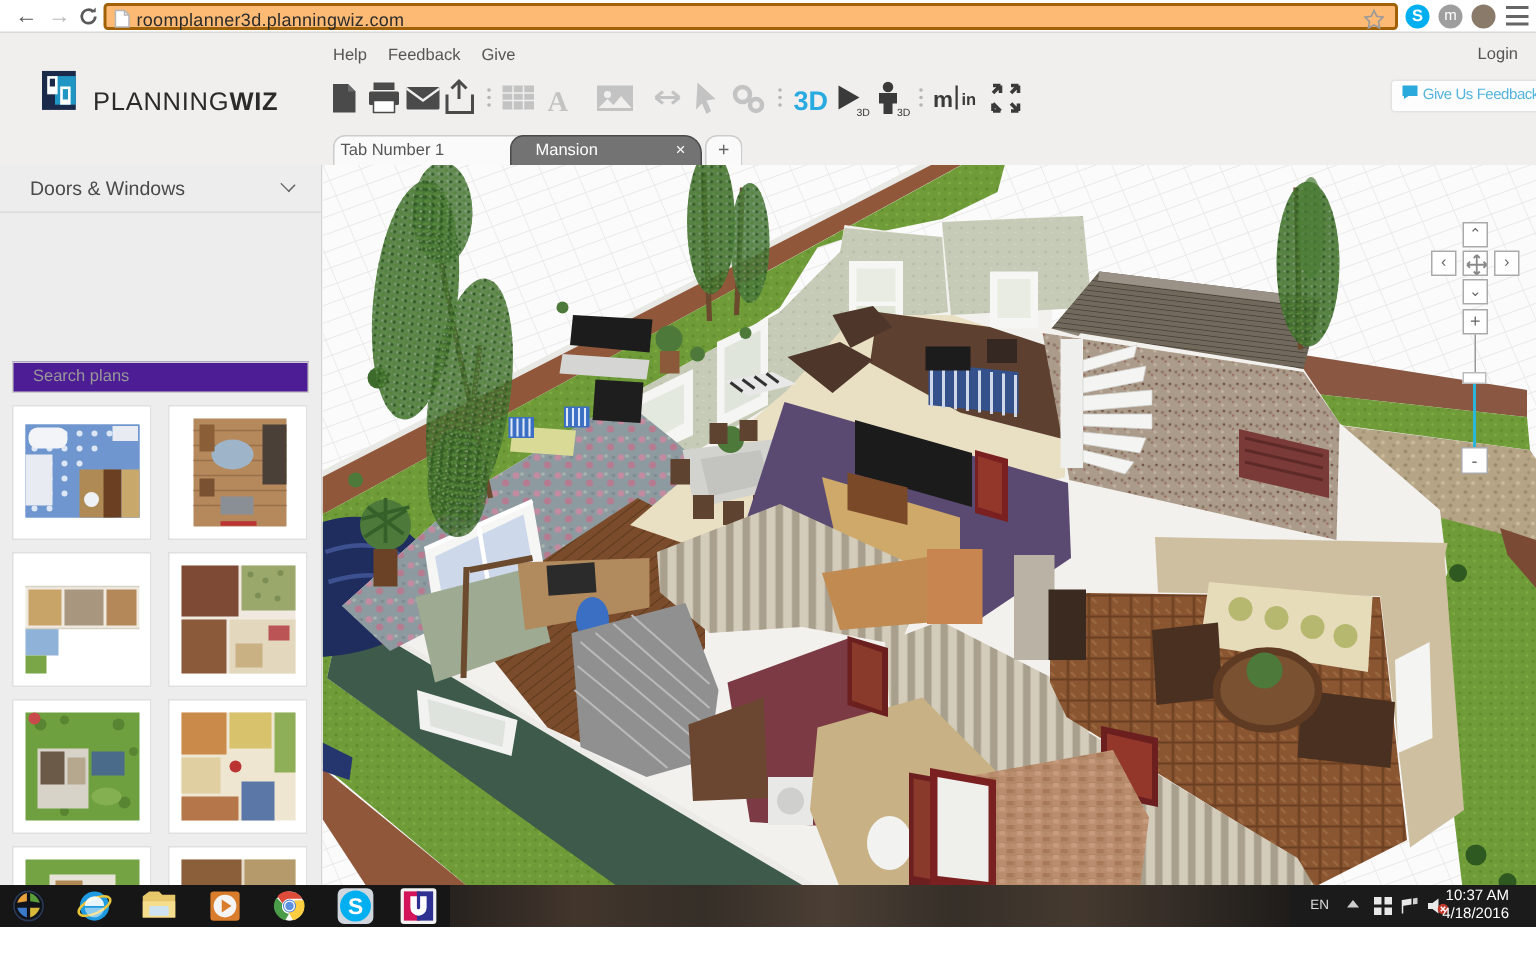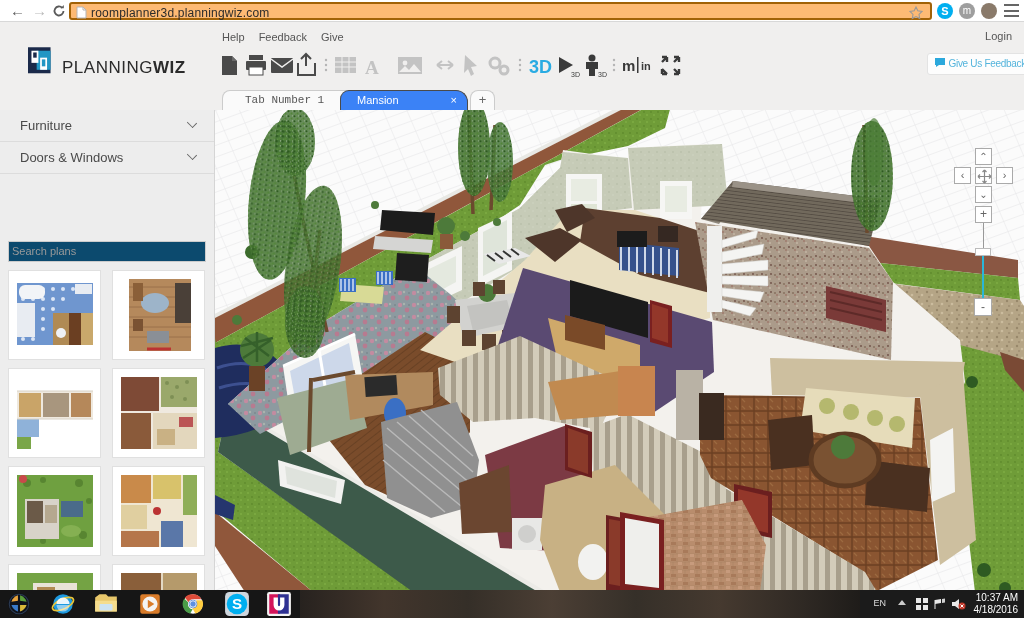--- a/index.html
+++ b/index.html
@@ -19,31 +19,31 @@
 #login { position:absolute; right:12px; top:8px; font-size:11px; color:#555; }
 #toolbar { position:absolute; left:218px; top:28px; height:32px; }
 #feedback { position:absolute; left:927px; top:31px; width:110px; height:22px; background:#fdfdfd; border:1px solid #e3e3e3; border-radius:3px; font-size:10px; letter-spacing:-0.3px; color:#54b4dc; line-height:20px; padding-left:6px; white-space:nowrap; overflow:hidden; }
 
 #tabbar { position:absolute; left:0; top:90px; width:1024px; height:20px; background:#f0efee; }
 .tab { position:absolute; top:0; height:20px; border:1px solid #ccc; border-bottom:none; border-radius:8px 8px 0 0; font-size:11px; color:#555; }
 
 #sidebar { position:absolute; left:0; top:110px; width:215px; height:482px; background:#ededed; border-right:1px solid #d5d5d5; }
 .acc { position:relative; height:32px; border-bottom:1px solid #dcdcdc; font-size:13px; color:#4a4a4a; line-height:32px; padding-left:20px; }
 .chev { position:absolute; right:18px; top:12px; width:8px; height:8px; border-right:1.5px solid #666; border-bottom:1.5px solid #666; transform:rotate(45deg) scale(1,0.8); margin-top:-3px; }
-#search { position:absolute; left:8px; top:131px; width:198px; height:21px; background:#0c4a6e; border:1px solid #ccc; font-size:11px; color:#999; line-height:19px; padding-left:3px; }
+#search { position:absolute; left:8px; top:131px; width:198px; height:21px; background:#4c1d95; border:1px solid #ccc; font-size:11px; color:#999; line-height:19px; padding-left:13px; }
 #thumbs { position:absolute; left:0; top:158px; width:215px; height:324px; }
 .card { position:absolute; width:93px; height:90px; background:#fff; border:1px solid #e0e0e0; }
 .card svg { position:absolute; left:4px; top:4px; }
 
 #canvas { position:absolute; left:215px; top:110px; width:809px; height:482px; background:#fbfbfb; overflow:hidden; }
 
 #taskbar { position:absolute; left:0; top:590px; width:1024px; height:28px; background:#161616; }
 #below { position:absolute; left:0; top:618px; width:1024px; height:22px; background:#fff; }
 .tico { position:absolute; top:1px; width:26px; height:26px; border-radius:3px; }
-#clock { position:absolute; right:6px; top:2px; text-align:right; color:#fff; font-size:10px; line-height:12px; }
+#clock { position:absolute; right:18px; top:2px; text-align:right; color:#fff; font-size:10px; line-height:12px; }
 #tray { position:absolute; right:0; top:0; height:28px; }
 </style>
 </head>
 <body>
 <div id="stage">
 
   <div id="chrome">
     <span class="navic" style="left:10px;">←</span>
     <span class="navic" style="left:32px;color:#b9b9b9;">→</span>
     <svg style="position:absolute;left:52px;top:4px;" width="14" height="14" viewBox="0 0 14 14">
@@ -134,27 +134,26 @@
             <path d="M444 12l5-5M449 7h-5M449 7v5M461 7l-5 5M461 7h-5M461 7v5M444 19l5 5M444 24h5M444 24v-5M461 24l-5-5M461 24h-5M461 24v-5"></path>
           </g>
       </svg>
     </div>
     <div id="feedback"><svg width="12" height="11" viewBox="0 0 12 11" style="vertical-align:-1px;">
           <path d="M1 1h10v7H5L2 10V8H1z" fill="#2ba8dc"></path>
         </svg> Give Us Feedback</div>
   </div>
 
   <div id="tabbar">
-    <div class="tab" style="left:222px;width:136px;background:#fafafa;padding-left:22px;line-height:19px;font-family:Liberation Mono, monospace;">Tab Number 1<span style="position:absolute;right:9px;color:#777;">×</span></div>
-    <div class="tab" style="left:340px;width:128px;background:#3b82f6;border-color:#4a4a4a;color:#fff;padding-left:16px;line-height:19px;border-radius:9px 12px 0 0;">Mansion<span style="position:absolute;right:10px;color:#fff;">×</span></div>
+    <div class="tab" style="left:222px;width:136px;background:#fafafa;padding-left:4px;line-height:19px;">Tab Number 1<span style="position:absolute;right:9px;color:#777;">×</span></div>
+    <div class="tab" style="left:340px;width:128px;background:#737373;border-color:#4a4a4a;color:#fff;padding-left:16px;line-height:19px;border-radius:9px 12px 0 0;">Mansion<span style="position:absolute;right:10px;color:#fff;">×</span></div>
     <div class="tab" style="left:470px;width:25px;background:#fafafa;text-align:center;line-height:18px;font-size:13px;color:#666;border-radius:8px 8px 0 0;">+</div>
   </div>
 
   <div id="sidebar">
-    <div class="acc">Furniture<span class="chev"></span></div>
     <div class="acc">Doors &amp; Windows<span class="chev"></span></div>
     <div id="search">Search plans</div>
     <div id="thumbs">
 
       <div class="card" style="left:8px;top:2px;">
         <svg width="84" height="81" viewBox="0 0 84 81">
           <rect width="84" height="81" fill="#fff"></rect>
           <rect x="4" y="8" width="76" height="62" fill="#7b9fd4"></rect>
           <rect x="4" y="8" width="76" height="62" fill="none"></rect>
           <path d="M4 8h76v62h-76z" fill="#6f96cf"></path>

